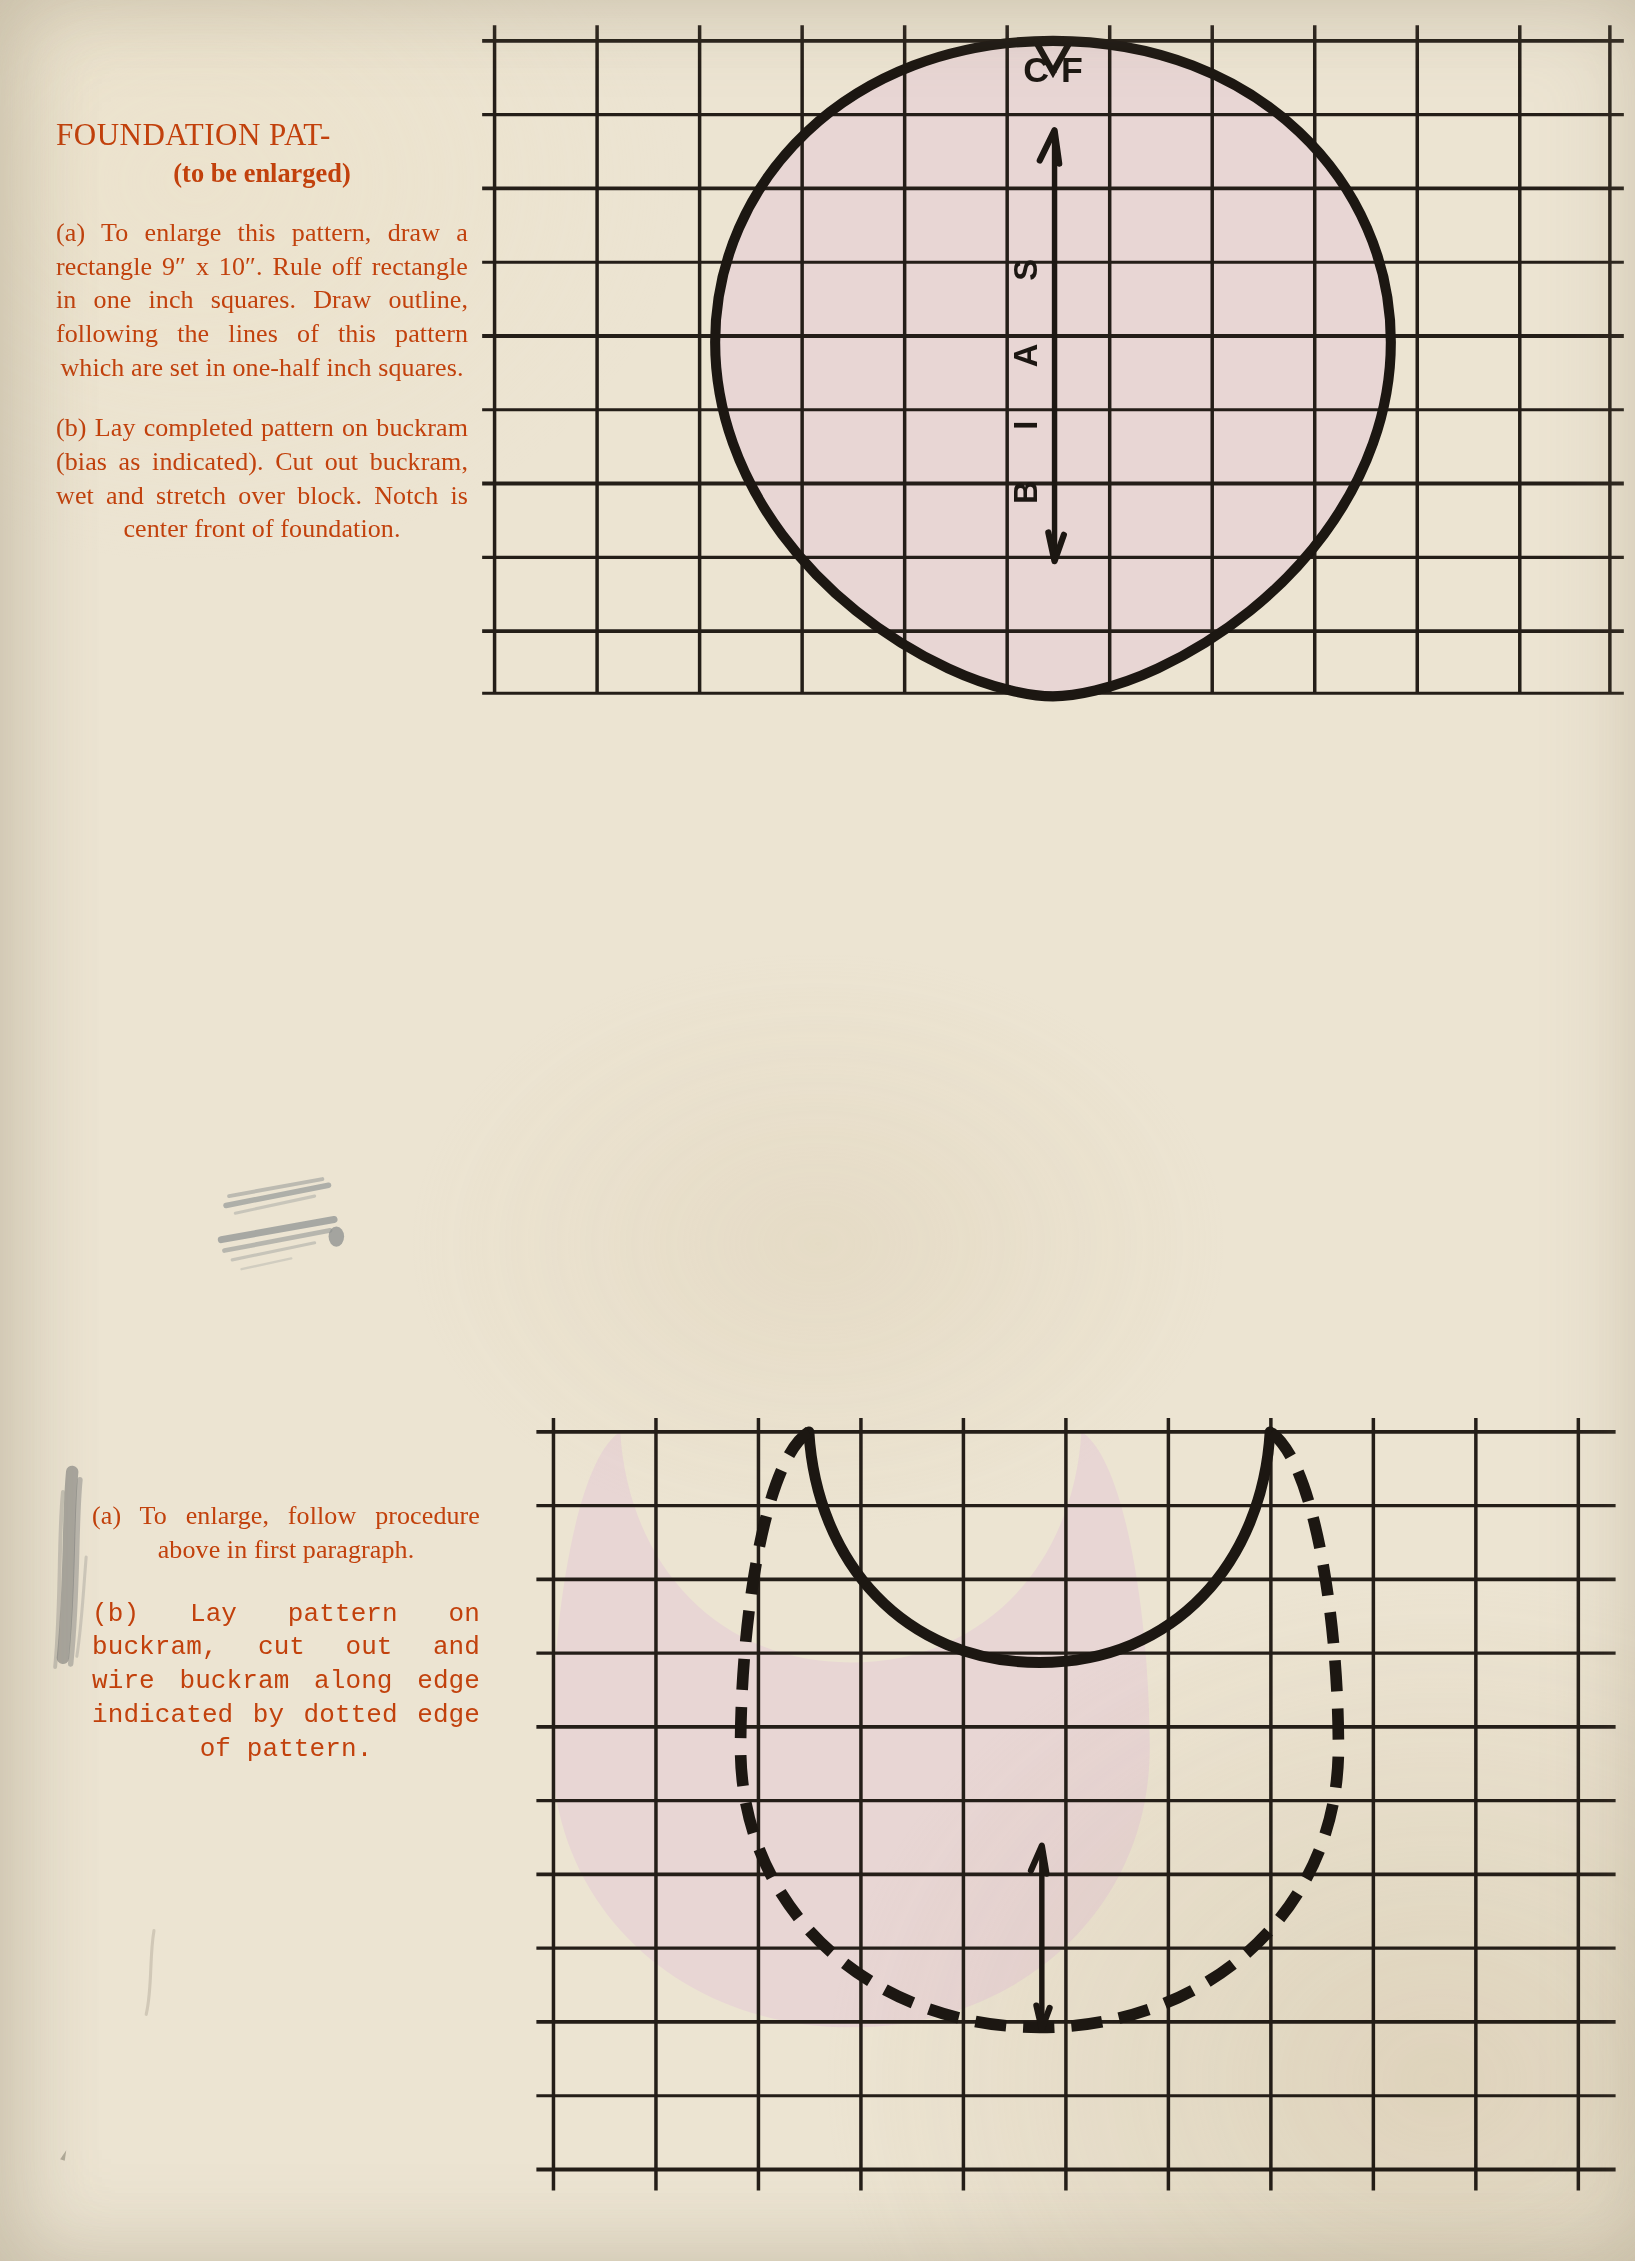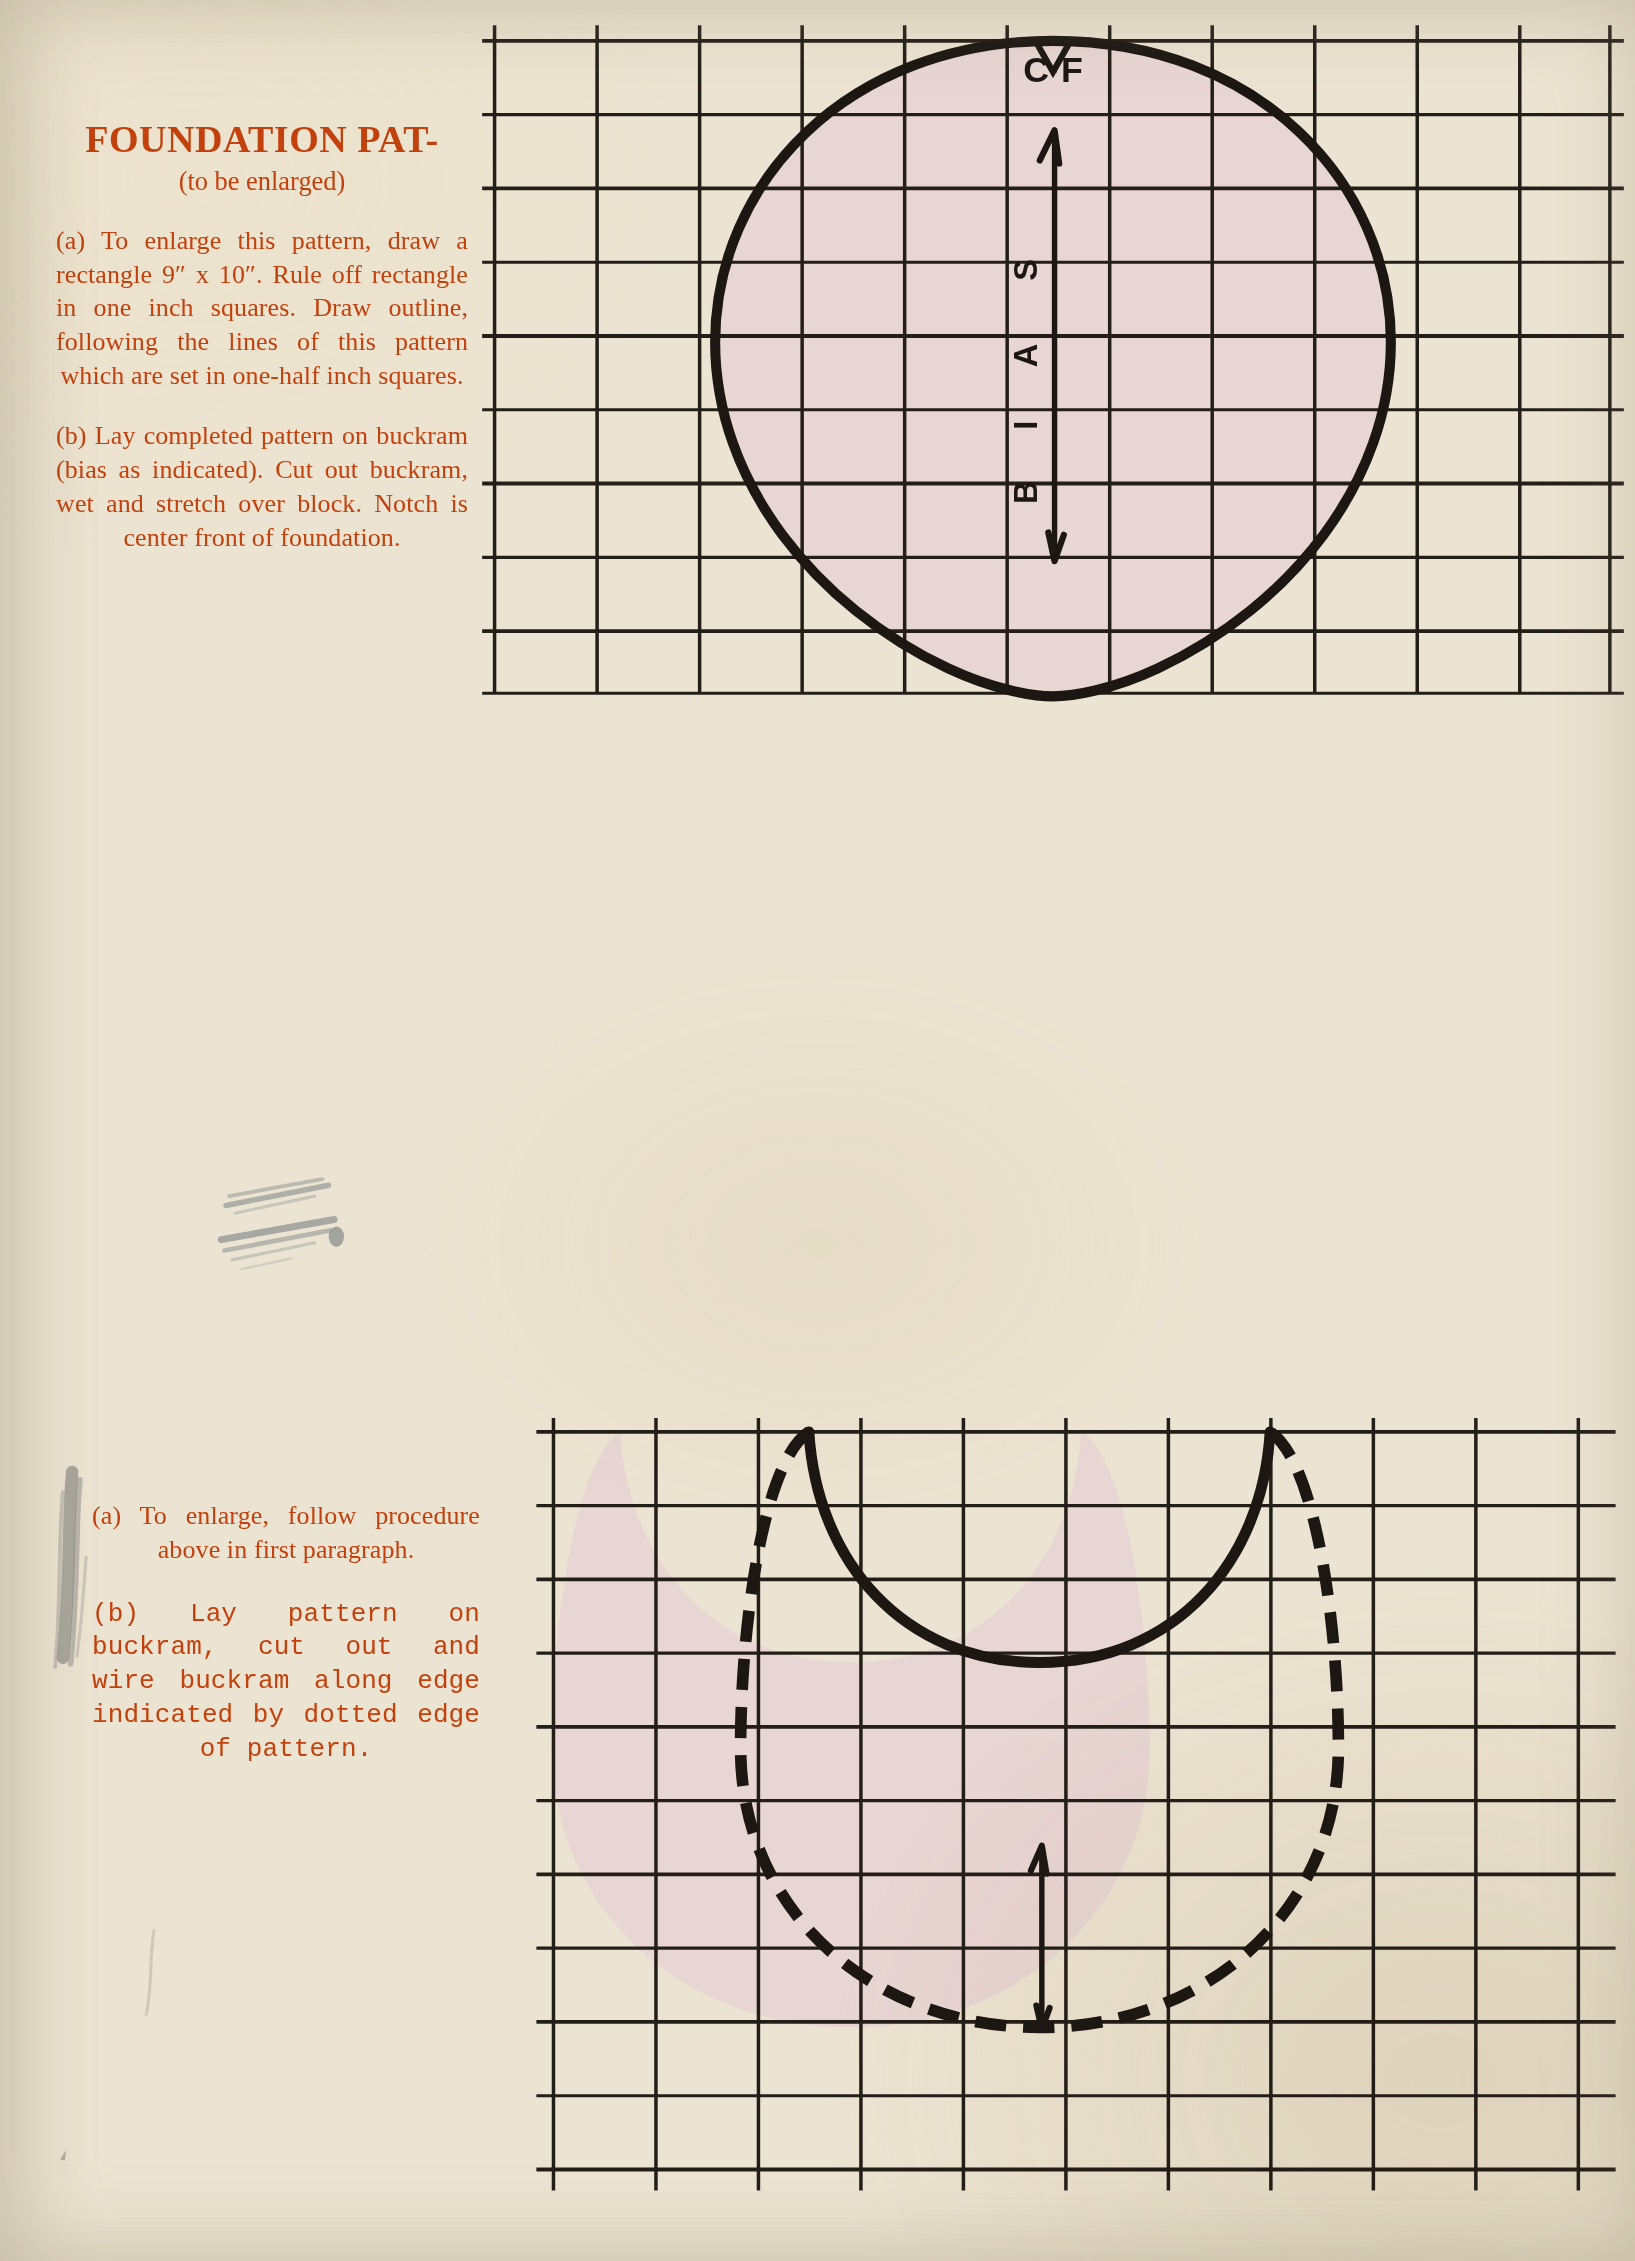--- a/index.html
+++ b/index.html
@@ -38,35 +38,34 @@
   }
 
   
   .text-col-top {
     position: absolute;
     left: 56px;
     top: 117px;
     width: 412px;
   }
   .title {
-    text-align: center;
-    font-size: 38px;
+    font-size: 31px;
     line-height: 1.16;
     letter-spacing: 0.5px;
     margin: 0 0 1.6px 0;
-    font-weight: 700;
+    font-weight: 400;
   }
   .title .t-line1 { display: block; }
   .title .t-line2 { display: block; }
   .subtitle {
     text-align: center;
     font-size: 26.4px;
     line-height: 1.2;
     margin: 4.7px 0 0 0;
-    font-weight: 400;
+    font-weight: 700;
   }
   .body-para {
     font-size: 26px;
     line-height: 1.30;
     text-align: justify;
     text-align-last: center;
     margin: 26.4px 0 0 0;
     letter-spacing: 0.1px;
   }
   .text-col-bottom {

